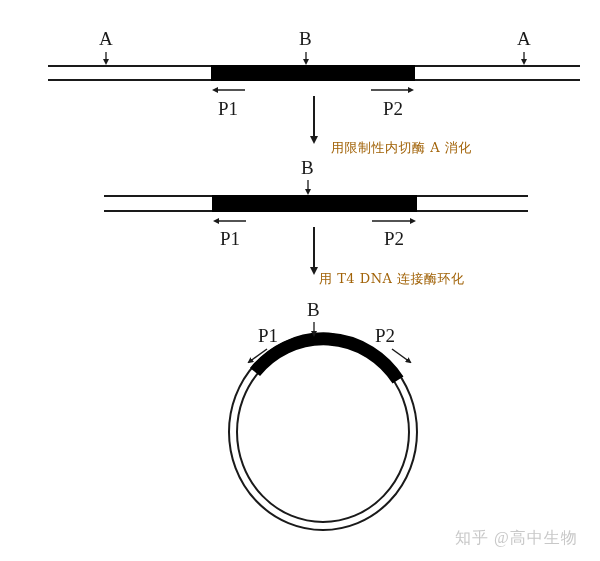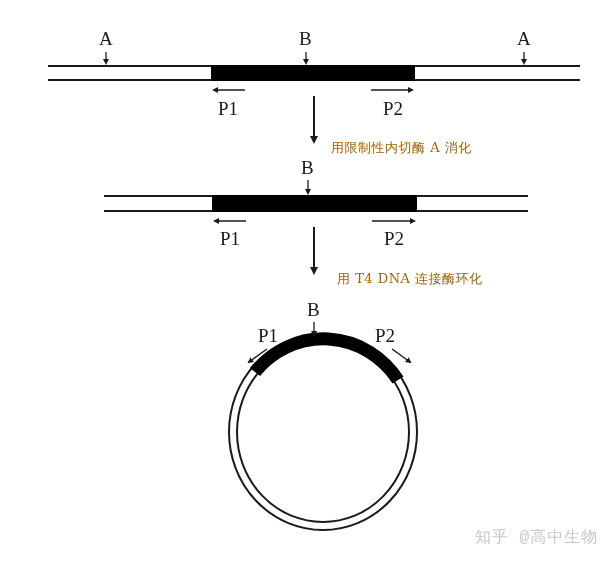--- a/index.html
+++ b/index.html
@@ -1,21 +1,21 @@
 <!DOCTYPE html>
 <html><head>
 <meta charset="utf-8">
 <style>
   html, body { margin: 0; padding: 0; background: #ffffff; }
   body { width: 600px; height: 561px; position: relative; overflow: hidden; }
   .canvas { position: absolute; left: 0; top: 0; width: 600px; height: 561px; }
   svg { position: absolute; left: 0; top: 0; }
   .lbl { position: absolute; font-family: "Liberation Serif", "DejaVu Serif", serif; color: #1a1a1a; font-size: 19px; line-height: 1; }
   .step { position: absolute; font-family: "DejaVu Serif", "Liberation Serif", serif; color: #a16207; font-size: 13px; line-height: 1; letter-spacing: 0.5px; }
-  .wm { position: absolute; font-family: Liberation Mono, monospace; color: #c8c8c8; font-size: 16px; line-height: 1; letter-spacing: 1px; margin-left: 20px; }
+  .wm { position: absolute; font-family: Liberation Serif, serif; color: #c8c8c8; font-size: 16px; line-height: 1; letter-spacing: 1px; }
 </style>
 </head>
 <body>
 
 <div class="canvas">
   <svg width="600" height="561" viewBox="0 0 600 561">
     <defs>
       <marker id="ah" markerWidth="8" markerHeight="8" refX="6" refY="4" orient="auto" markerUnits="userSpaceOnUse">
         <path d="M0,0 L8,4 L0,8 z" fill="#1a1a1a"></path>
       </marker>
@@ -68,20 +68,20 @@
   <span class="lbl" style="left:517px;top:29px;">A</span>
   <span class="lbl" style="left:218px;top:99px;">P1</span>
   <span class="lbl" style="left:383px;top:99px;">P2</span>
 
   <span class="step" style="left:331px;top:141px;">用限制性内切酶 A 消化</span>
 
   <span class="lbl" style="left:301px;top:158px;">B</span>
   <span class="lbl" style="left:220px;top:229px;">P1</span>
   <span class="lbl" style="left:384px;top:229px;">P2</span>
 
-  <span class="step" style="left:337px;top:272px;">用 T4 DNA 连接酶环化</span>
+  <span class="step" style="left:319px;top:272px;">用 T4 DNA 连接酶环化</span>
 
   <span class="lbl" style="left:307px;top:300px;">B</span>
   <span class="lbl" style="left:258px;top:326px;">P1</span>
   <span class="lbl" style="left:375px;top:326px;">P2</span>
 
   <span class="wm" style="left:455px;top:530px;">知乎 @高中生物</span>
 </div>
 
 </body></html>

